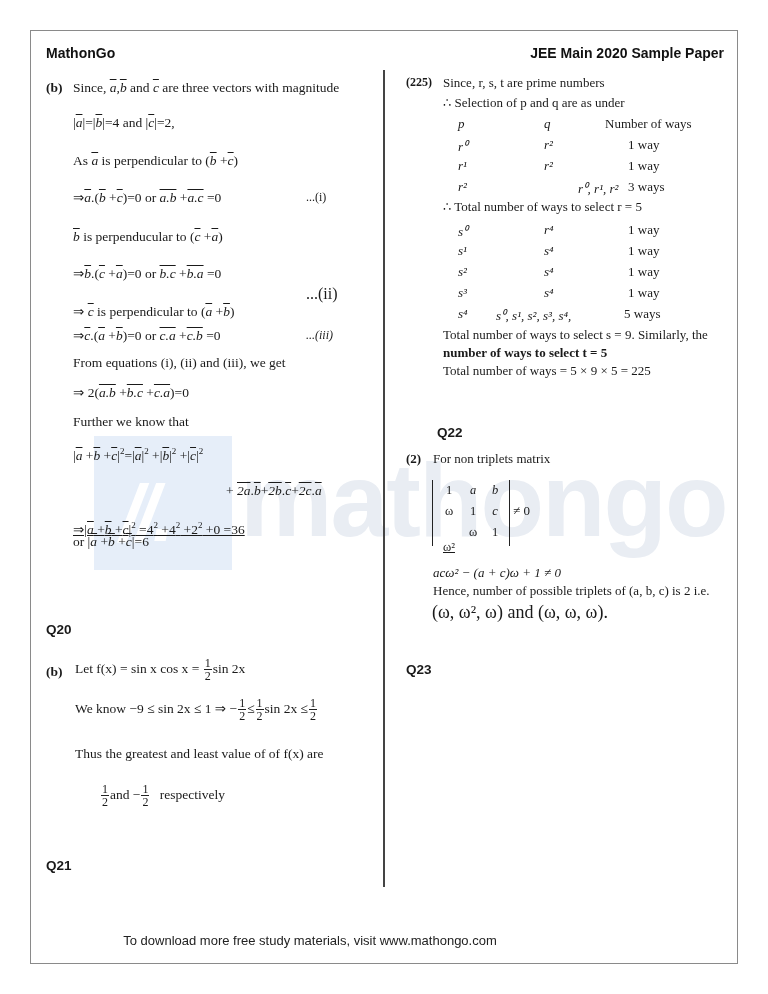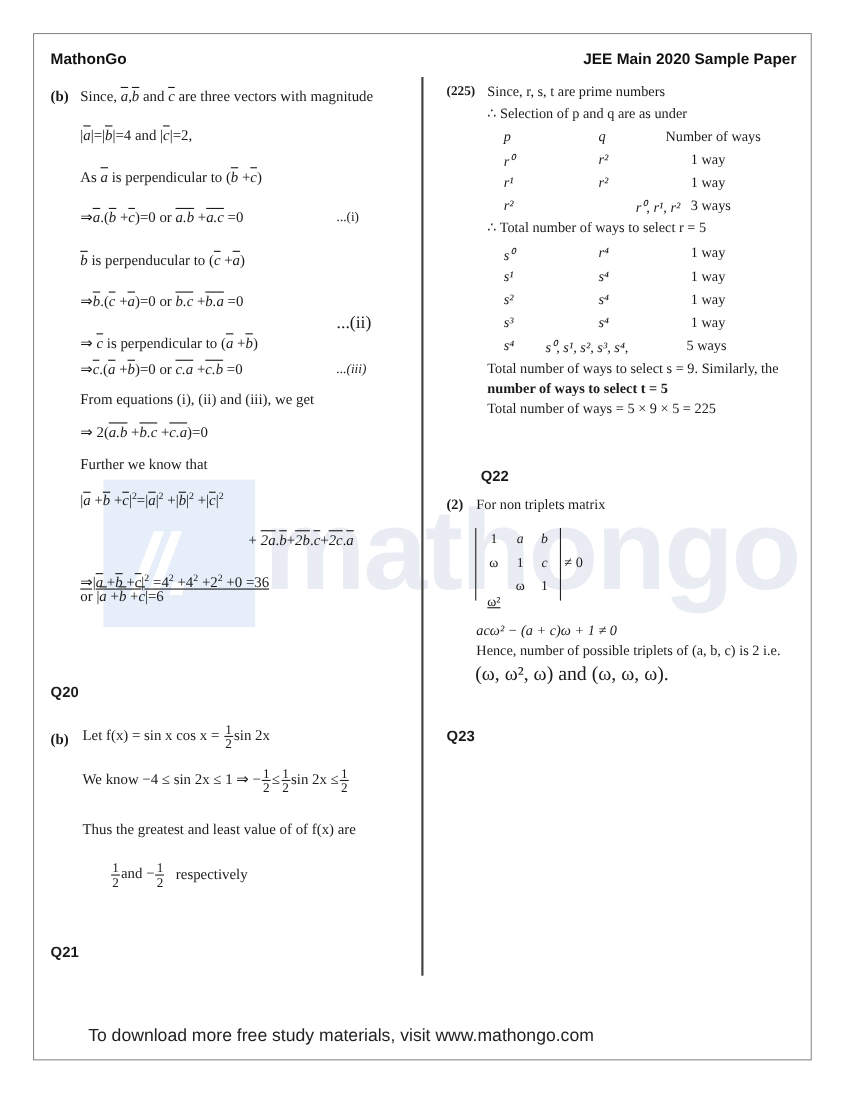--- a/index.html
+++ b/index.html
@@ -33,21 +33,21 @@
 
   .tbl { position: absolute; font-size: 13px; font-style: italic; }
   .tbl .row { position: absolute; white-space: nowrap; }
   .tbl .c1 { position: absolute; left: 0; }
   .tbl .c2 { position: absolute; left: 86px; }
   .tbl .c3 { position: absolute; left: 170px; font-style: normal; }
 
   .matrix { position: absolute; left: 432px; top: 480px; width: 78px; height: 66px; border-left: 1.5px solid #222; border-right: 1.5px solid #222; font-size: 12.5px; }
   .matrix .cell { position: absolute; width: 20px; text-align: center; }
 
-  .footer { position: absolute; top: 933px; left: 0; width: 620px; text-align: center; font-family: "Liberation Sans", sans-serif; font-size: 16px; color: #222; }
+  .footer { position: absolute; top: 933px; left: 0; width: 620px; text-align: center; font-family: "Liberation Sans", sans-serif; font-size: 13px; color: #222; }
 </style>
 </head>
 <body>
 
 <div class="page-frame"></div>
 
 <div class="wm-square"></div>
 <div class="wm-slashes">//.</div>
 <div class="wm-text">mathongo</div>
 
@@ -80,21 +80,21 @@
   <div class="t" style="left:73px;top:520px;text-decoration:underline;">⇒|<span class="v">a</span> +<span class="v">b</span> +<span class="v">c</span>|<sup>2</sup> =4<sup>2</sup> +4<sup>2</sup> +2<sup>2</sup> +0 =36</div>
   <div class="t" style="left:73px;top:534px;">or |<span class="v">a</span> +<span class="v">b</span> +<span class="v">c</span>|=6</div>
 
   <div class="q" style="left:46px;top:622px;">Q20</div>
   <div class="t b" style="left:46px;top:664px;">(b)</div>
   <div class="t" style="left:75px;top:657px;">
     <span>Let f(x) = sin x cos x =</span>
     <span class="frac"><span class="n">1</span><span class="d">2</span></span><span>sin 2x</span>
   </div>
   <div class="t" style="left:75px;top:697px;">
-    <span>We know −4 ≤ sin 2x ≤ 1 ⇒ −</span><span class="frac"><span class="n">1</span><span class="d">2</span></span><span>≤</span><span class="frac"><span class="n">1</span><span class="d">2</span></span><span>sin 2x ≤</span><span class="frac"><span class="n">1</span><span class="d">2</span></span>
+    <span>We know −9 ≤ sin 2x ≤ 1 ⇒ −</span><span class="frac"><span class="n">1</span><span class="d">2</span></span><span>≤</span><span class="frac"><span class="n">1</span><span class="d">2</span></span><span>sin 2x ≤</span><span class="frac"><span class="n">1</span><span class="d">2</span></span>
   </div>
   <div class="t" style="left:75px;top:746px;">Thus the greatest and least value of of f(x) are</div>
   <div class="t" style="left:100px;top:783px;">
     <span class="frac"><span class="n">1</span><span class="d">2</span></span><span>and −</span><span class="frac"><span class="n">1</span><span class="d">2</span></span>
     <span style="margin-left:6px;">respectively</span>
   </div>
 
   <div class="q" style="left:46px;top:858px;">Q21</div>
 </section>
 

